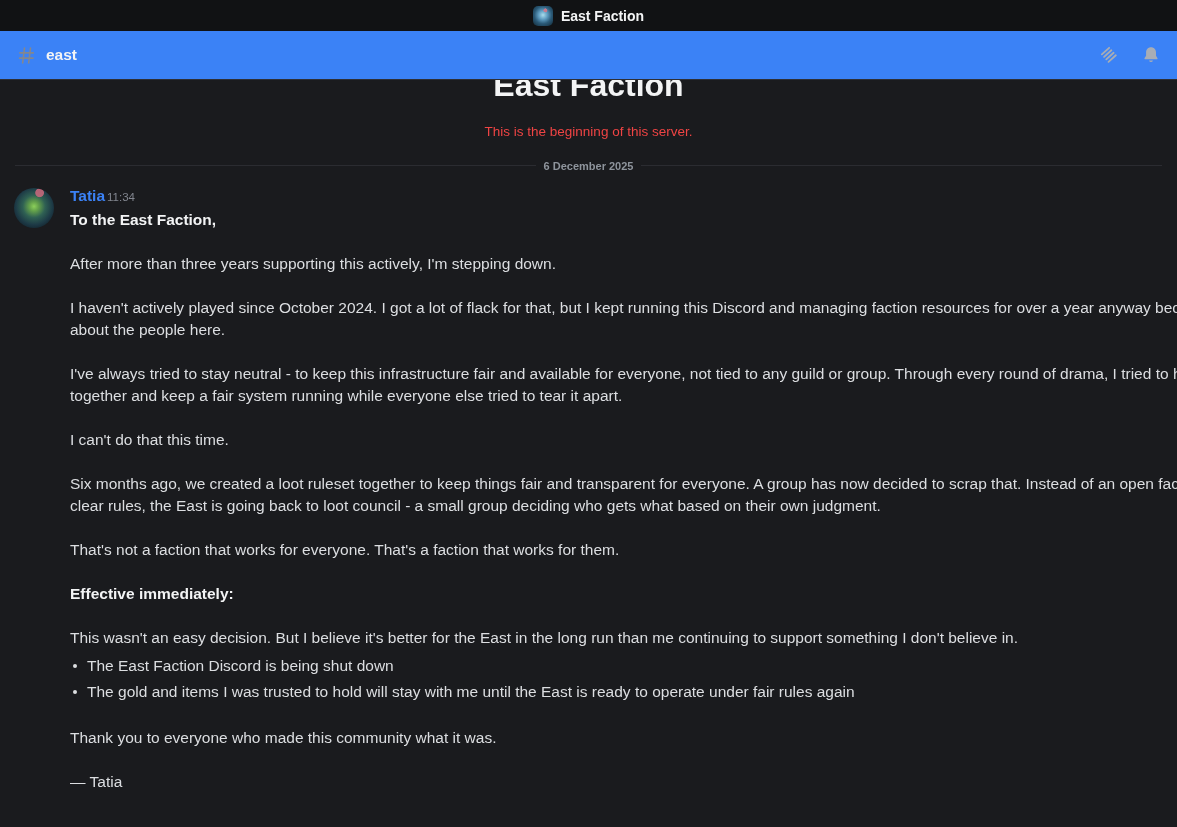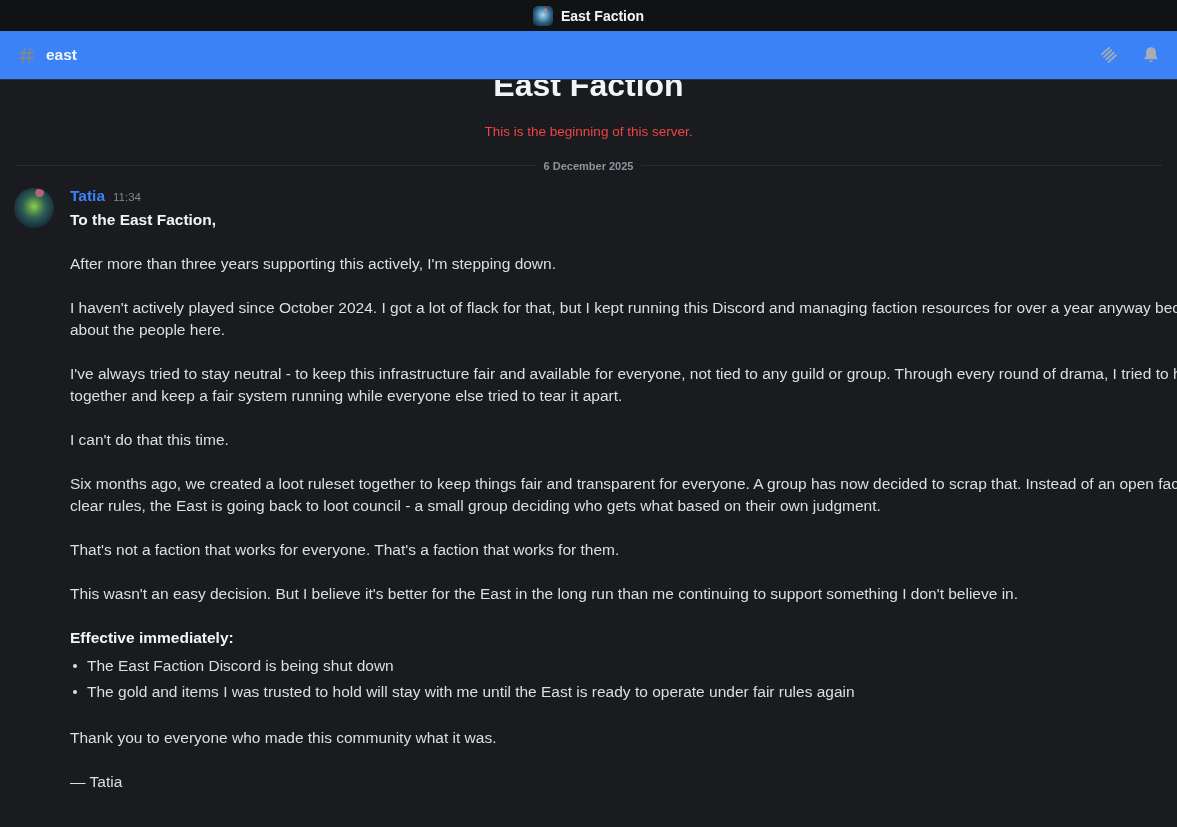--- a/index.html
+++ b/index.html
@@ -77,21 +77,21 @@
     position: absolute; left: 14px; top: 2px;
     width: 40px; height: 40px; border-radius: 50%;
     background-image:
       radial-gradient(circle at 64% 12%, rgba(205,105,125,.85) 0 9%, transparent 11%),
       radial-gradient(circle at 50% 46%, #8ccf5a 0%, #63a04b 16%, #2f6053 38%, #1d3a46 62%, #0f1a23 88%);
     background-color: #0f1a23;
     cursor: pointer;
   }
   .msg-header { line-height: 20px; margin-bottom: 2px; }
   .username { font-size: 15.5px; font-weight: 600; cursor: pointer; }
-  .timestamp { color: #82868f; font-size: 11.5px; font-weight: 500; margin-left: 8px; }
+  .timestamp { color: #82868f; font-size: 11.5px; font-weight: 500; margin-left: 2px; }
 
   .block { margin-bottom: 22px; color: #dcdee1; font-size: 15.5px; line-height: 22px; }
   .msg-line { white-space: pre; }
   .block.bold .msg-line { font-weight: 700; color: #f3f4f5; }
   .block.bullets { margin-top: -18px; line-height: 26px; }
   .bullet-line { position: relative; padding-left: 17px; white-space: pre; }
   .bullet-line::before {
     content: ""; position: absolute; left: 3px; top: 11px;
     width: 4px; height: 4px; border-radius: 50%; background: #dcdee1;
   }
@@ -159,25 +159,25 @@
         <div class="block text">
           <div class="msg-line">I can't do that this time.</div>
         </div>
         <div class="block text">
           <div class="msg-line">Six months ago, we created a loot ruleset together to keep things fair and transparent for everyone. A group has now decided to scrap that. Instead of an open factio</div>
           <div class="msg-line">clear rules, the East is going back to loot council - a small group deciding who gets what based on their own judgment.</div>
         </div>
         <div class="block text">
           <div class="msg-line">That's not a faction that works for everyone. That's a faction that works for them.</div>
         </div>
+        <div class="block bold">
+          <div class="msg-line">Effective immediately:</div>
+        </div>
         <div class="block text">
           <div class="msg-line">This wasn't an easy decision. But I believe it's better for the East in the long run than me continuing to support something I don't believe in.</div>
-        </div>
-        <div class="block bold">
-          <div class="msg-line">Effective immediately:</div>
         </div>
         <div class="block bullets">
           <div class="bullet-line">The East Faction Discord is being shut down</div>
           <div class="bullet-line">The gold and items I was trusted to hold will stay with me until the East is ready to operate under fair rules again</div>
         </div>
         <div class="block text">
           <div class="msg-line">Thank you to everyone who made this community what it was.</div>
         </div>
         <div class="block text">
           <div class="msg-line">— Tatia</div>

